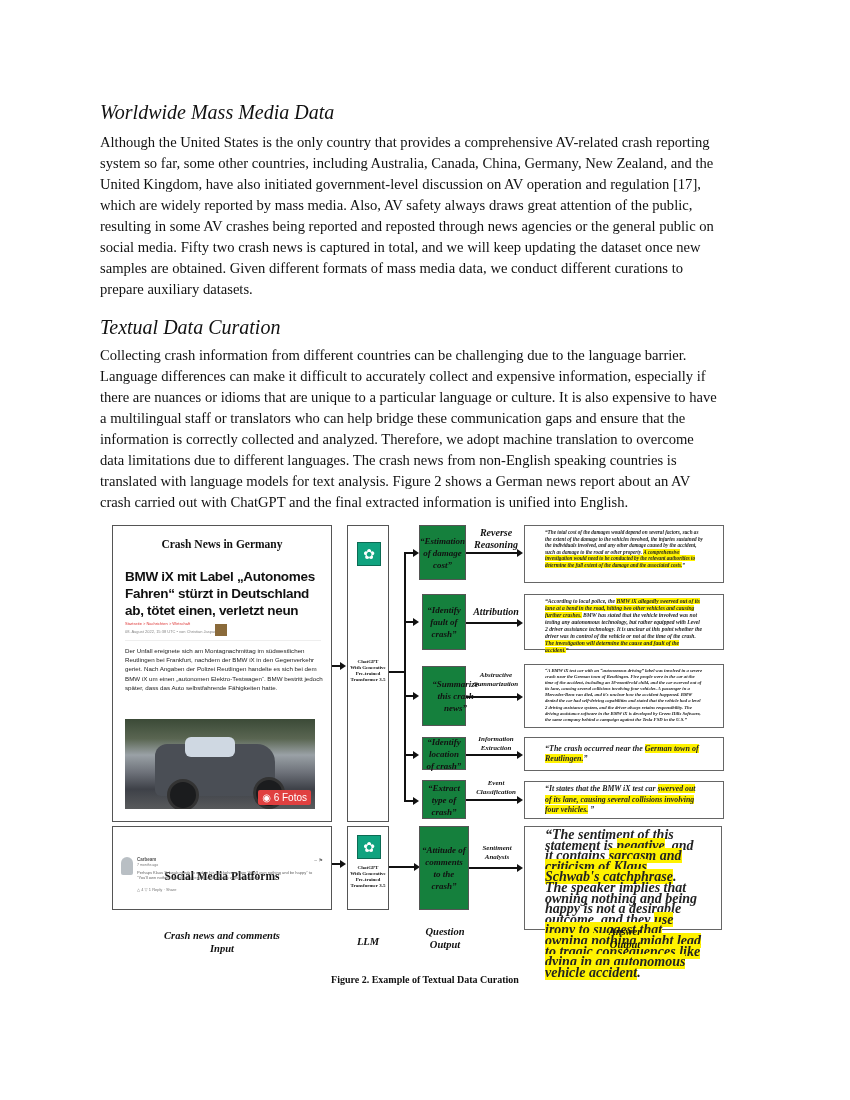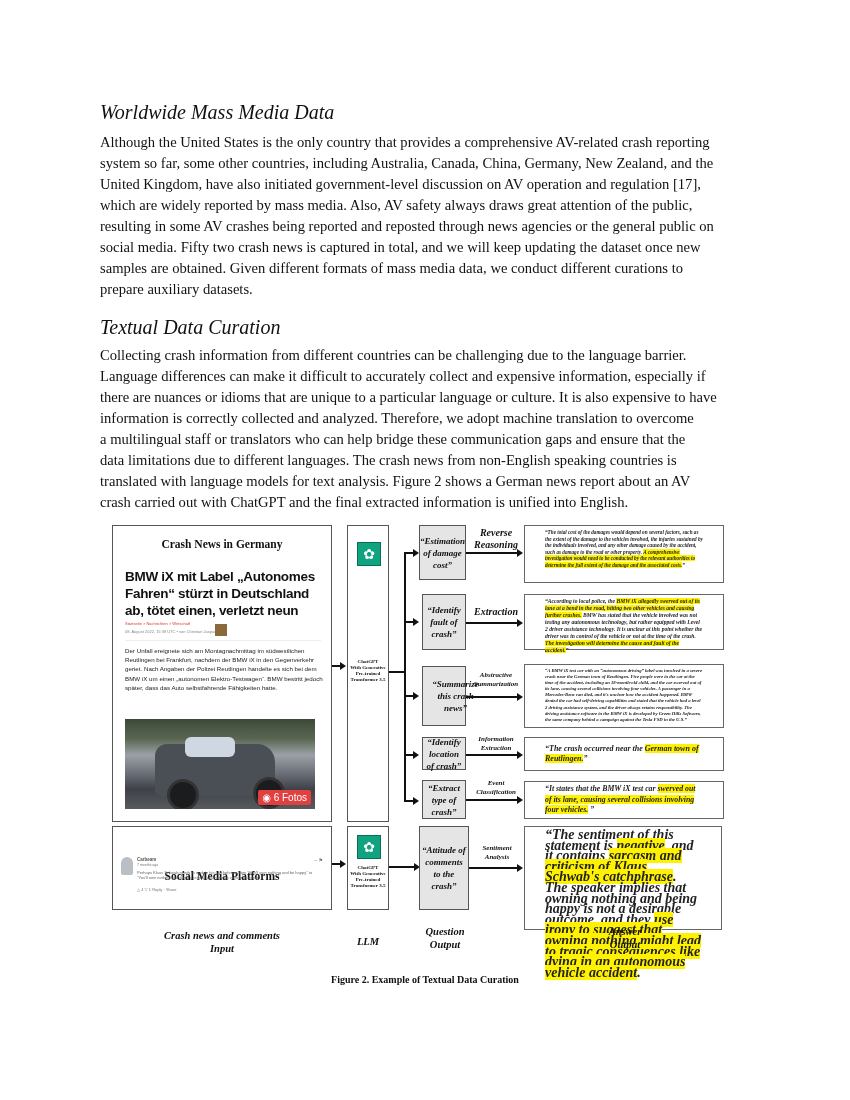--- a/index.html
+++ b/index.html
@@ -25,21 +25,21 @@
   .wheel { position: absolute; width: 26px; height: 26px; border-radius: 50%; background: #1b1c1e; border: 3px solid #333; }
   .photo-badge { position: absolute; right: 4px; bottom: 4px; background: #e04040; color: #fff;
                  font-family: "Liberation Sans", sans-serif; font-size: 10px; padding: 2px 4px; border-radius: 2px; }
   .avatar-face { position: absolute; width: 12px; height: 12px; background: #8a6a3a; }
 
   .sm-row { position: absolute; font-family: "Liberation Sans", sans-serif; color: #777; }
   .gpt-logo { position: absolute; width: 22px; height: 22px; background: #10a37f; border: 1px solid #0b6b54;
               display: flex; align-items: center; justify-content: center; color: #fff; font-size: 14px; }
   .llm-label { position: absolute; left: 0; right: 0; text-align: center; font-size: 5px; line-height: 6px; font-weight: bold; }
 
-  .q-box { position: absolute; border: 1.5px solid #555; background: #e5e5e5; box-sizing: border-box;
+  .q-box { position: absolute; border: 1.5px solid #555; background: #15803d; box-sizing: border-box;
            display: flex; align-items: center; justify-content: center; text-align: center;
            font-style: italic; font-weight: bold; font-size: 9px; line-height: 12px; padding: 2px; }
   .op-label { position: absolute; text-align: center; font-style: italic; font-weight: bold; color: #111; }
   .a-box { position: absolute; border: 1.5px solid #666; background: #fff; box-sizing: border-box;
            font-style: italic; font-weight: bold; padding: 3px 20px; color: #222; }
   .hl { background: #fff200; }
 
   .line { position: absolute; background: #111; }
   .arrow-r { position: absolute; width: 0; height: 0; border-top: 4px solid transparent; border-bottom: 4px solid transparent; border-left: 6px solid #111; }
 
@@ -59,22 +59,22 @@
   <span>social media. Fifty two  crash news is captured in total, and we will keep updating the dataset once new</span>
   <span>samples are obtained. Given different formats of mass media data, we conduct different curations to</span>
   <span>prepare auxiliary datasets.</span>
 </p>
 
 <h2 class="section-title" style="top:316px;">Textual Data Curation</h2>
 <p class="para" style="top:345px;">
   <span>Collecting crash information from different countries can be challenging due to the language barrier.</span>
   <span>Language differences can make it difficult to accurately collect and expensive information, especially if</span>
   <span>there are nuances or idioms that are unique to a particular language or culture. It is also expensive to have</span>
+  <span>a multilingual staff or translators who can help bridge these communication gaps and ensure that the</span>
   <span>information is correctly collected and analyzed. Therefore, we adopt machine translation to overcome</span>
-  <span>a multilingual staff or translators who can help bridge these communication gaps and ensure that the</span>
   <span>data limitations due to different languages. The crash news from non-English speaking countries is</span>
   <span>translated with language models for text analysis. Figure 2 shows a German news report about an AV</span>
   <span>crash carried out with ChatGPT and the final extracted information is unified into English.</span>
 </p>
 
 <div class="fig">
 
   <div class="box" style="left:112px; top:525px; width:220px; height:297px;">
     <div class="panel-title" style="top:12px;">Crash News in Germany</div>
     <div class="news-head" style="top:42px;">BMW iX mit Label „Autonomes Fahren“ stürzt in Deutschland ab, tötet einen, verletzt neun</div>
@@ -154,21 +154,21 @@
   <div class="q-box" style="left:422px; top:594px; width:44px; height:56px;">“Identify fault of crash”</div>
   <div class="q-box" style="left:422px; top:666px; width:44px; height:60px;padding-left:25px;">“Summarize this crash news”</div>
   <div class="q-box" style="left:422px; top:737px; width:44px; height:33px;">“Identify location of crash”</div>
   <div class="q-box" style="left:422px; top:780px; width:44px; height:39px;">“Extract type of crash”</div>
   <div class="q-box" style="left:419px; top:826px; width:50px; height:84px;">“Attitude of comments to the crash”</div>
 
   <div class="op-label" style="left:468px; top:527px; width:56px; font-size:10px; line-height:12px;">Reverse Reasoning</div>
   <div class="line" style="left:466px; top:552px; width:52px; height:1.5px;"></div>
   <div class="arrow-r" style="left:517px; top:549px;"></div>
 
-  <div class="op-label" style="left:468px; top:606px; width:56px; font-size:10px;">Extraction</div>
+  <div class="op-label" style="left:468px; top:606px; width:56px; font-size:10px;">Attribution</div>
   <div class="line" style="left:466px; top:622px; width:52px; height:1.5px;"></div>
   <div class="arrow-r" style="left:517px; top:619px;"></div>
 
   <div class="op-label" style="left:468px; top:671px; width:56px; font-size:7px; line-height:9px;">Abstractive Summarization</div>
   <div class="line" style="left:466px; top:696px; width:52px; height:1.5px;"></div>
   <div class="arrow-r" style="left:517px; top:693px;"></div>
 
   <div class="op-label" style="left:468px; top:735px; width:56px; font-size:7px; line-height:9px;">Information Extraction</div>
   <div class="line" style="left:466px; top:754px; width:52px; height:1.5px;"></div>
   <div class="arrow-r" style="left:517px; top:751px;"></div>

